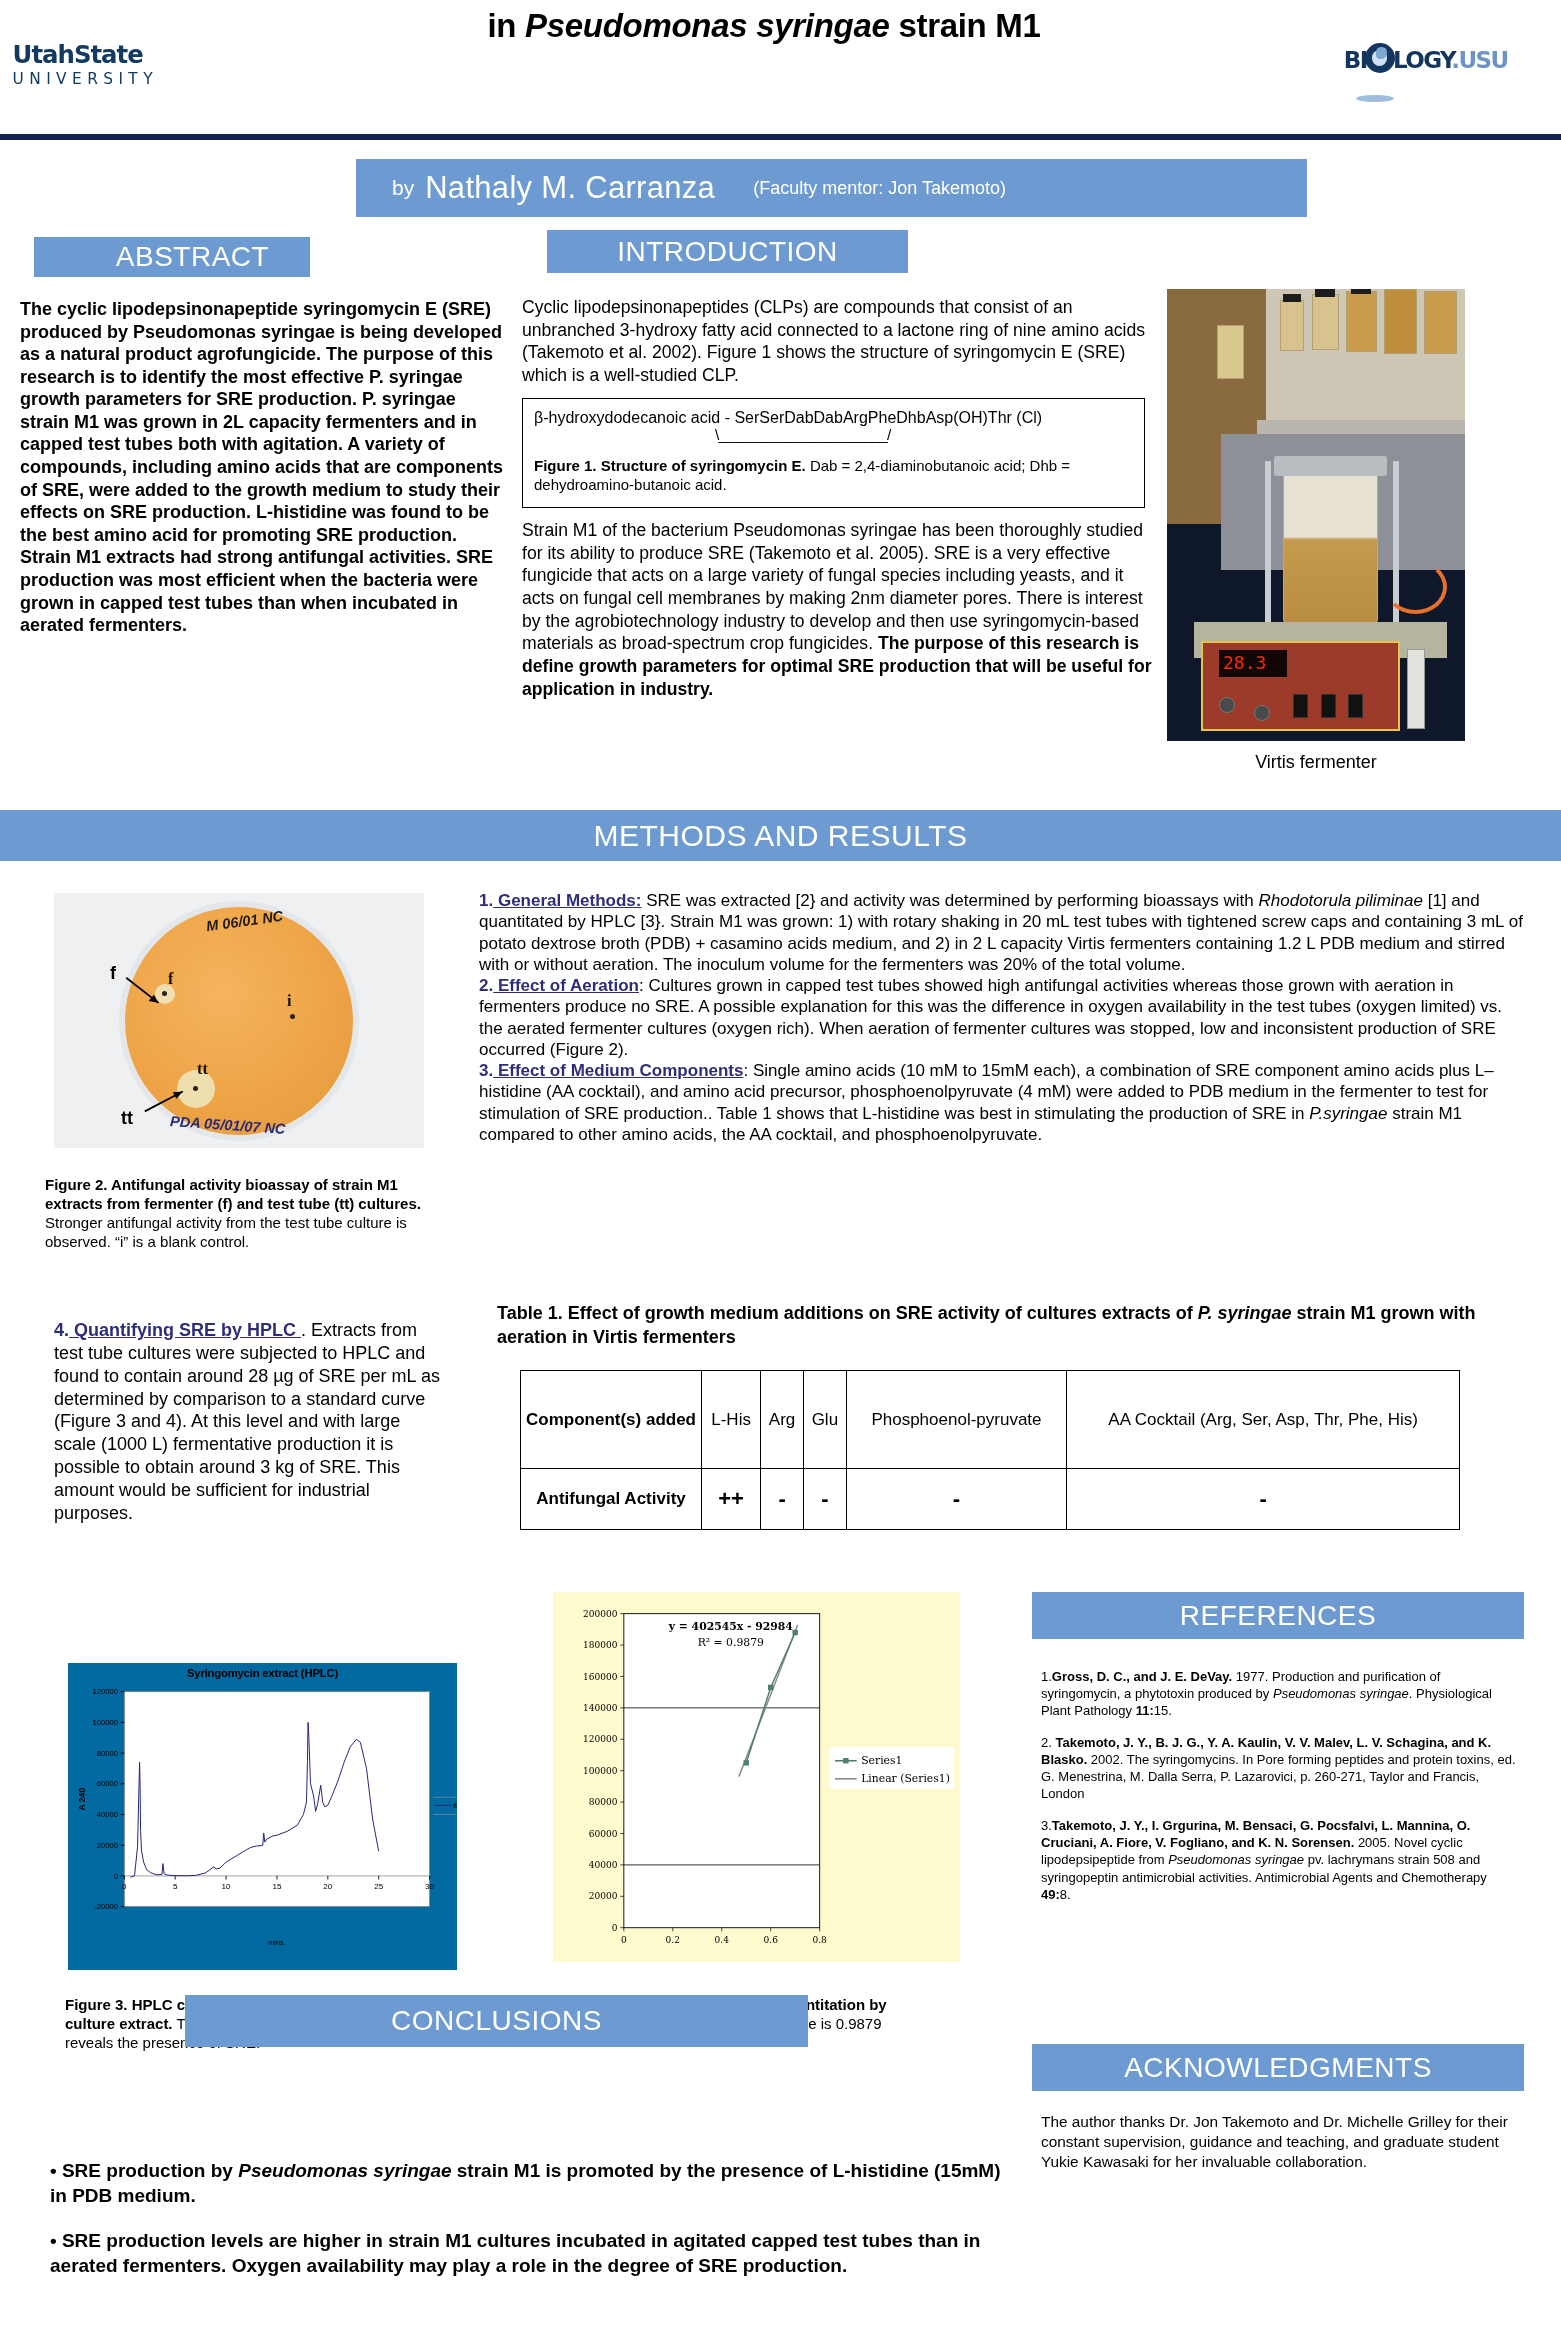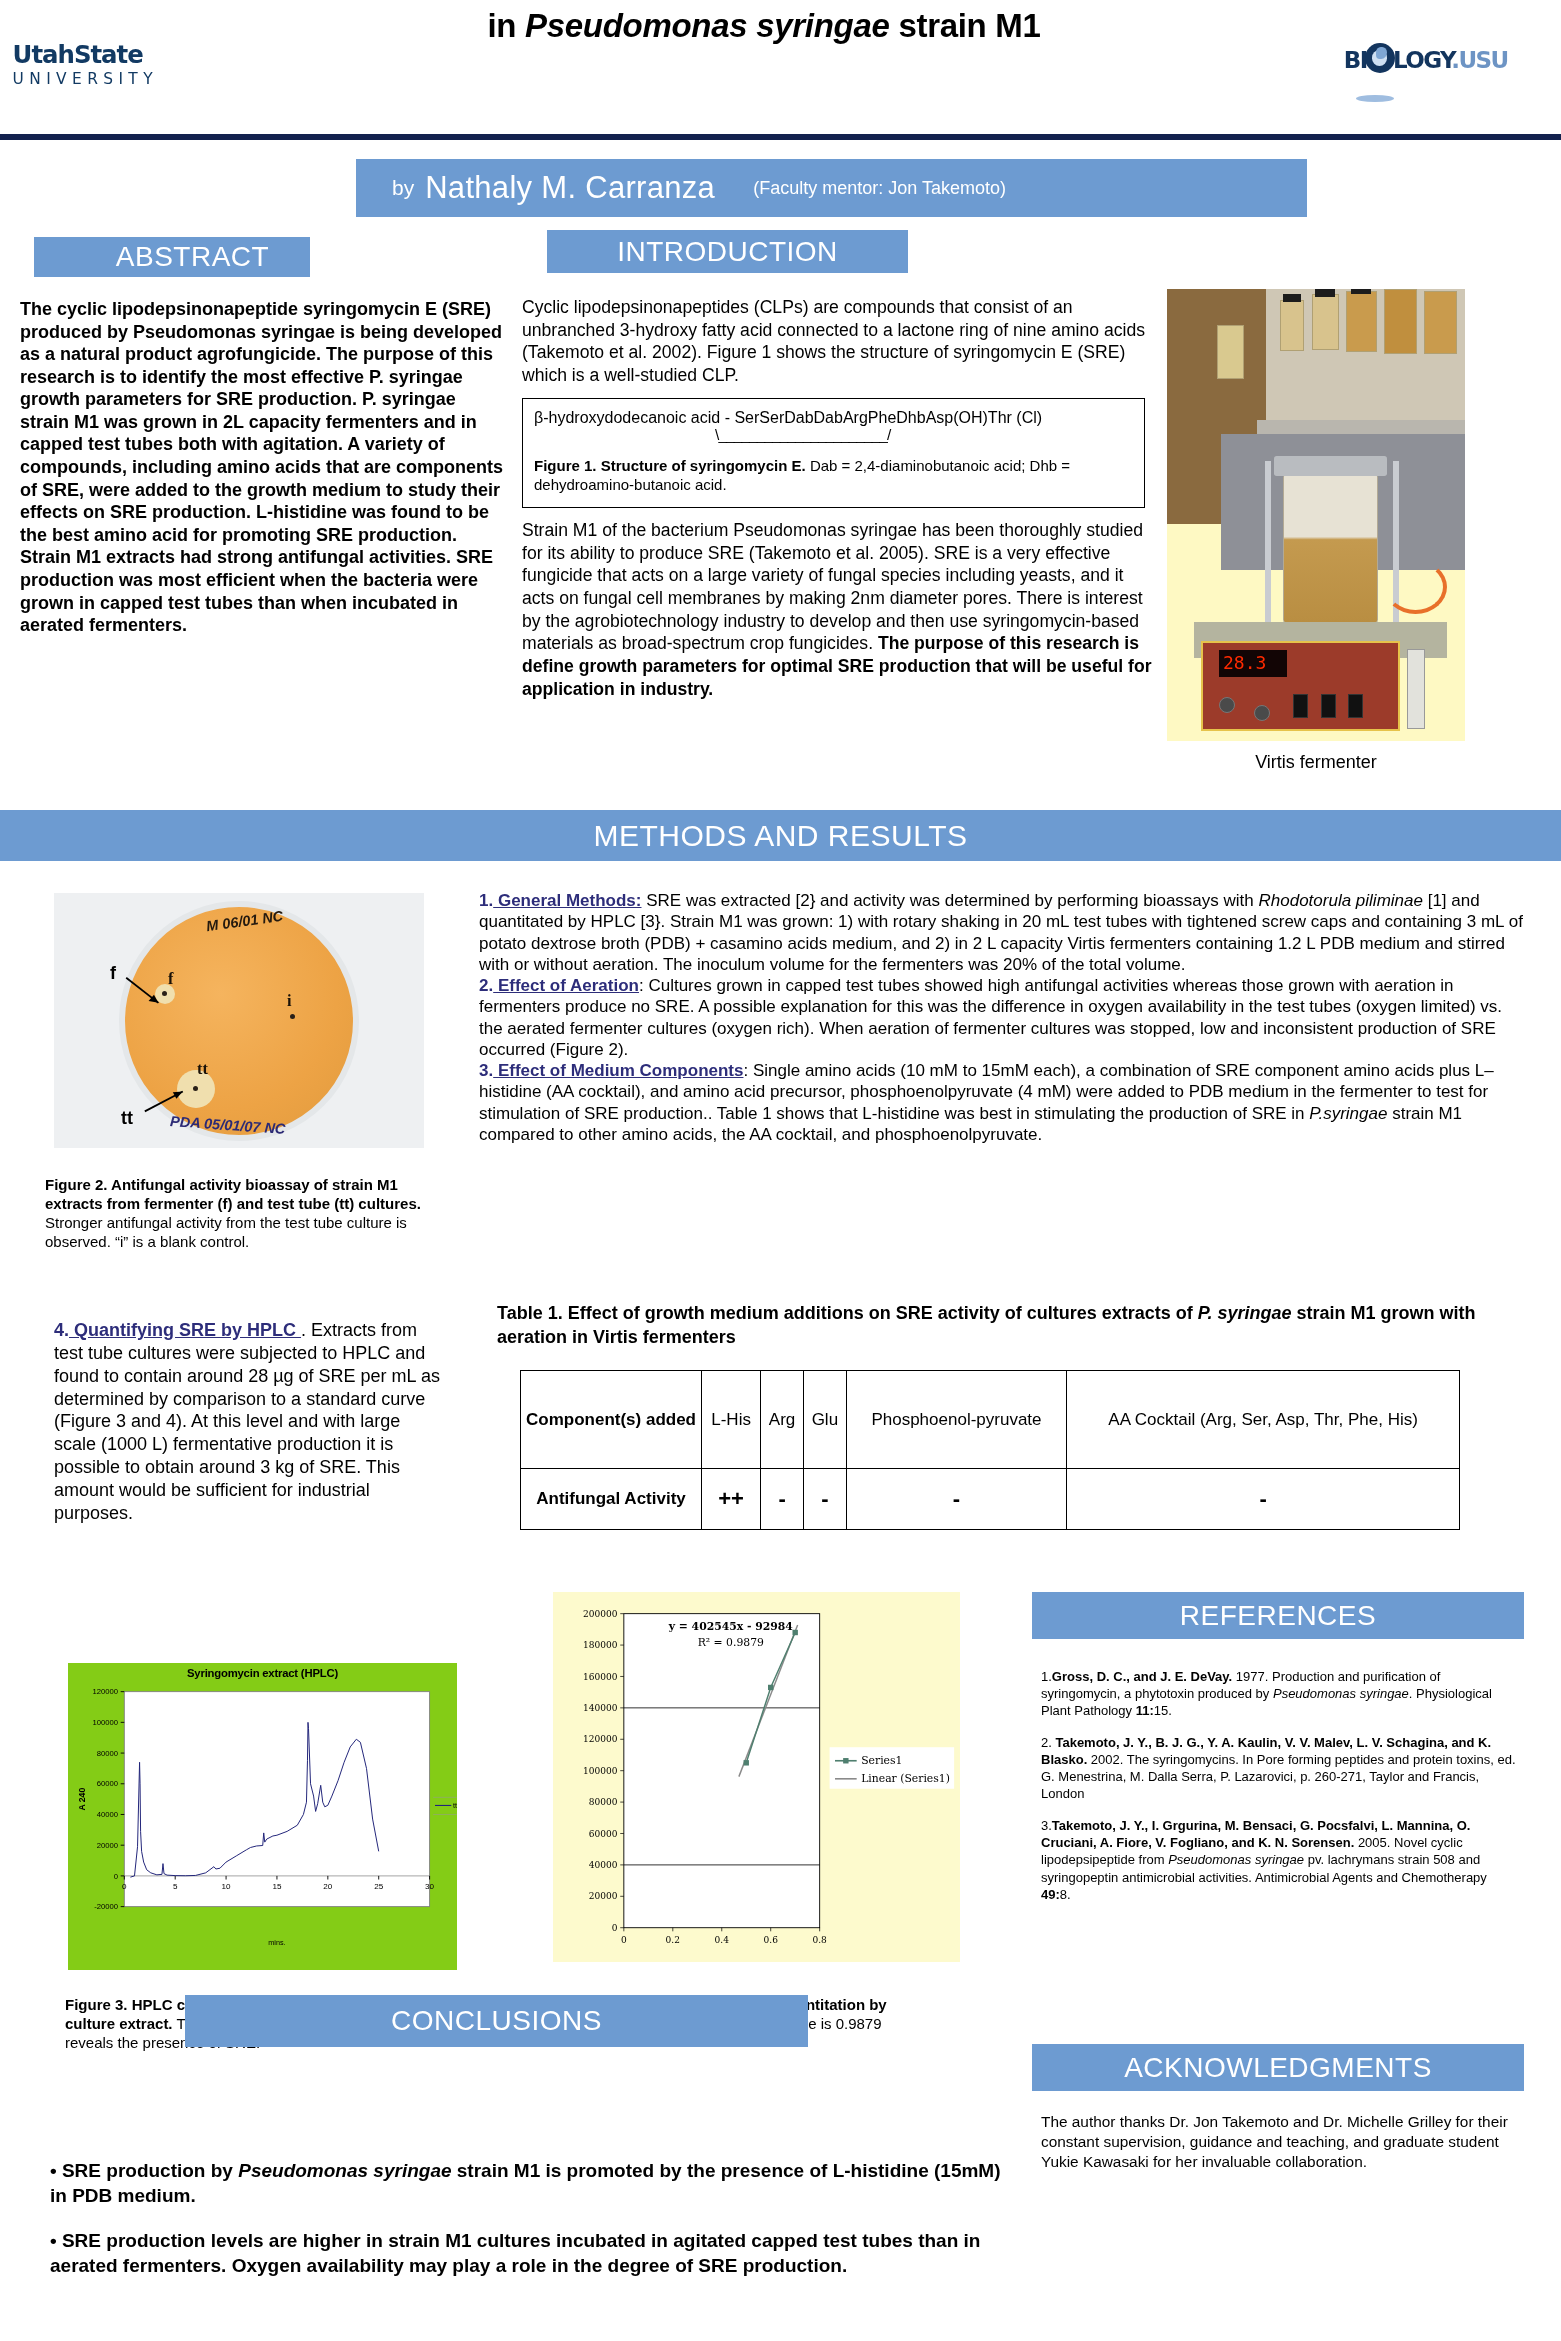--- a/index.html
+++ b/index.html
@@ -108,21 +108,21 @@
   .fig1-formula { font-size:16px; line-height:1.2; }
   .fig1-bracket { font-size:15.4px; padding-left:181px; line-height:1.0; letter-spacing:-0.9px;}
   .fig1-cap { font-size:15px; line-height:1.25; margin-top:14.5px;}
   .fig1-cap b { font-weight:bold; }
   #intro-para2 { margin-top:0px; }
 
   
   .fermenter-wrap { position:absolute; left:1167px; top:289px; width:298px; }
   .fermenter-photo {
     width:298px; height:452px; position:relative; overflow:hidden;
-    background:#fef9c3;
+    background:#0f172a;
   }
   .fp-wall { position:absolute; left:0; top:0; width:108px; height:235px; background:#8a6a3f; }
   .fp-shelfback { position:absolute; left:99px; top:0; width:199px; height:136px; background:#cfc7b5; }
   .fp-shelf { position:absolute; left:90px; top:131px; width:208px; height:20px; background:#b9b6ae;}
   .fp-bench { position:absolute; left:54px; top:145px; width:244px; height:136px; background:#8e9097;}
   .fp-bottle { position:absolute; background:#d8c38d; border:0.9px solid #b0a073;}
   .fp-cap { position:absolute; background:#1c1c1c; }
   .fp-jar {
     position:absolute; left:116px; top:185px; width:95px; height:149px;
     background:linear-gradient(#e7e2d4 0%, #e7e2d4 42%, #c49a4f 44%, #b98e42 100%);
@@ -206,21 +206,21 @@
   #tbl1 td, #tbl1 th {
     border:1.8px solid #000; text-align:center; vertical-align:middle;
     padding:5.4px 3.6px; font-weight:normal;
   }
   #tbl1 .rowhdr { font-weight:bold; width:181px; }
   #tbl1 .val { font-weight:bold; font-size:22px; }
   #tbl1 .hrow td { height:98px; }
   #tbl1 .vrow td { height:61px; }
 
   
-  .fig3-wrap { position:absolute; left:68px; top:1663px; width:389px; height:307px; background:#84cc16; }
+  .fig3-wrap { position:absolute; left:68px; top:1663px; width:389px; height:307px; background:#0369a1; }
   .fig3-title { text-align:center; font-weight:bold; font-size:11.3px; margin-top:3.6px; letter-spacing:-0.2px;}
   #fig3-cap {
     position:absolute; left:65px; top:1995px; width:361px;
     font-size:15px; line-height:1.28;
   }
 
   
   .fig4-wrap {
     position:absolute; left:553px; top:1592px; width:407px; height:370px;
     background:#fdfacd;

